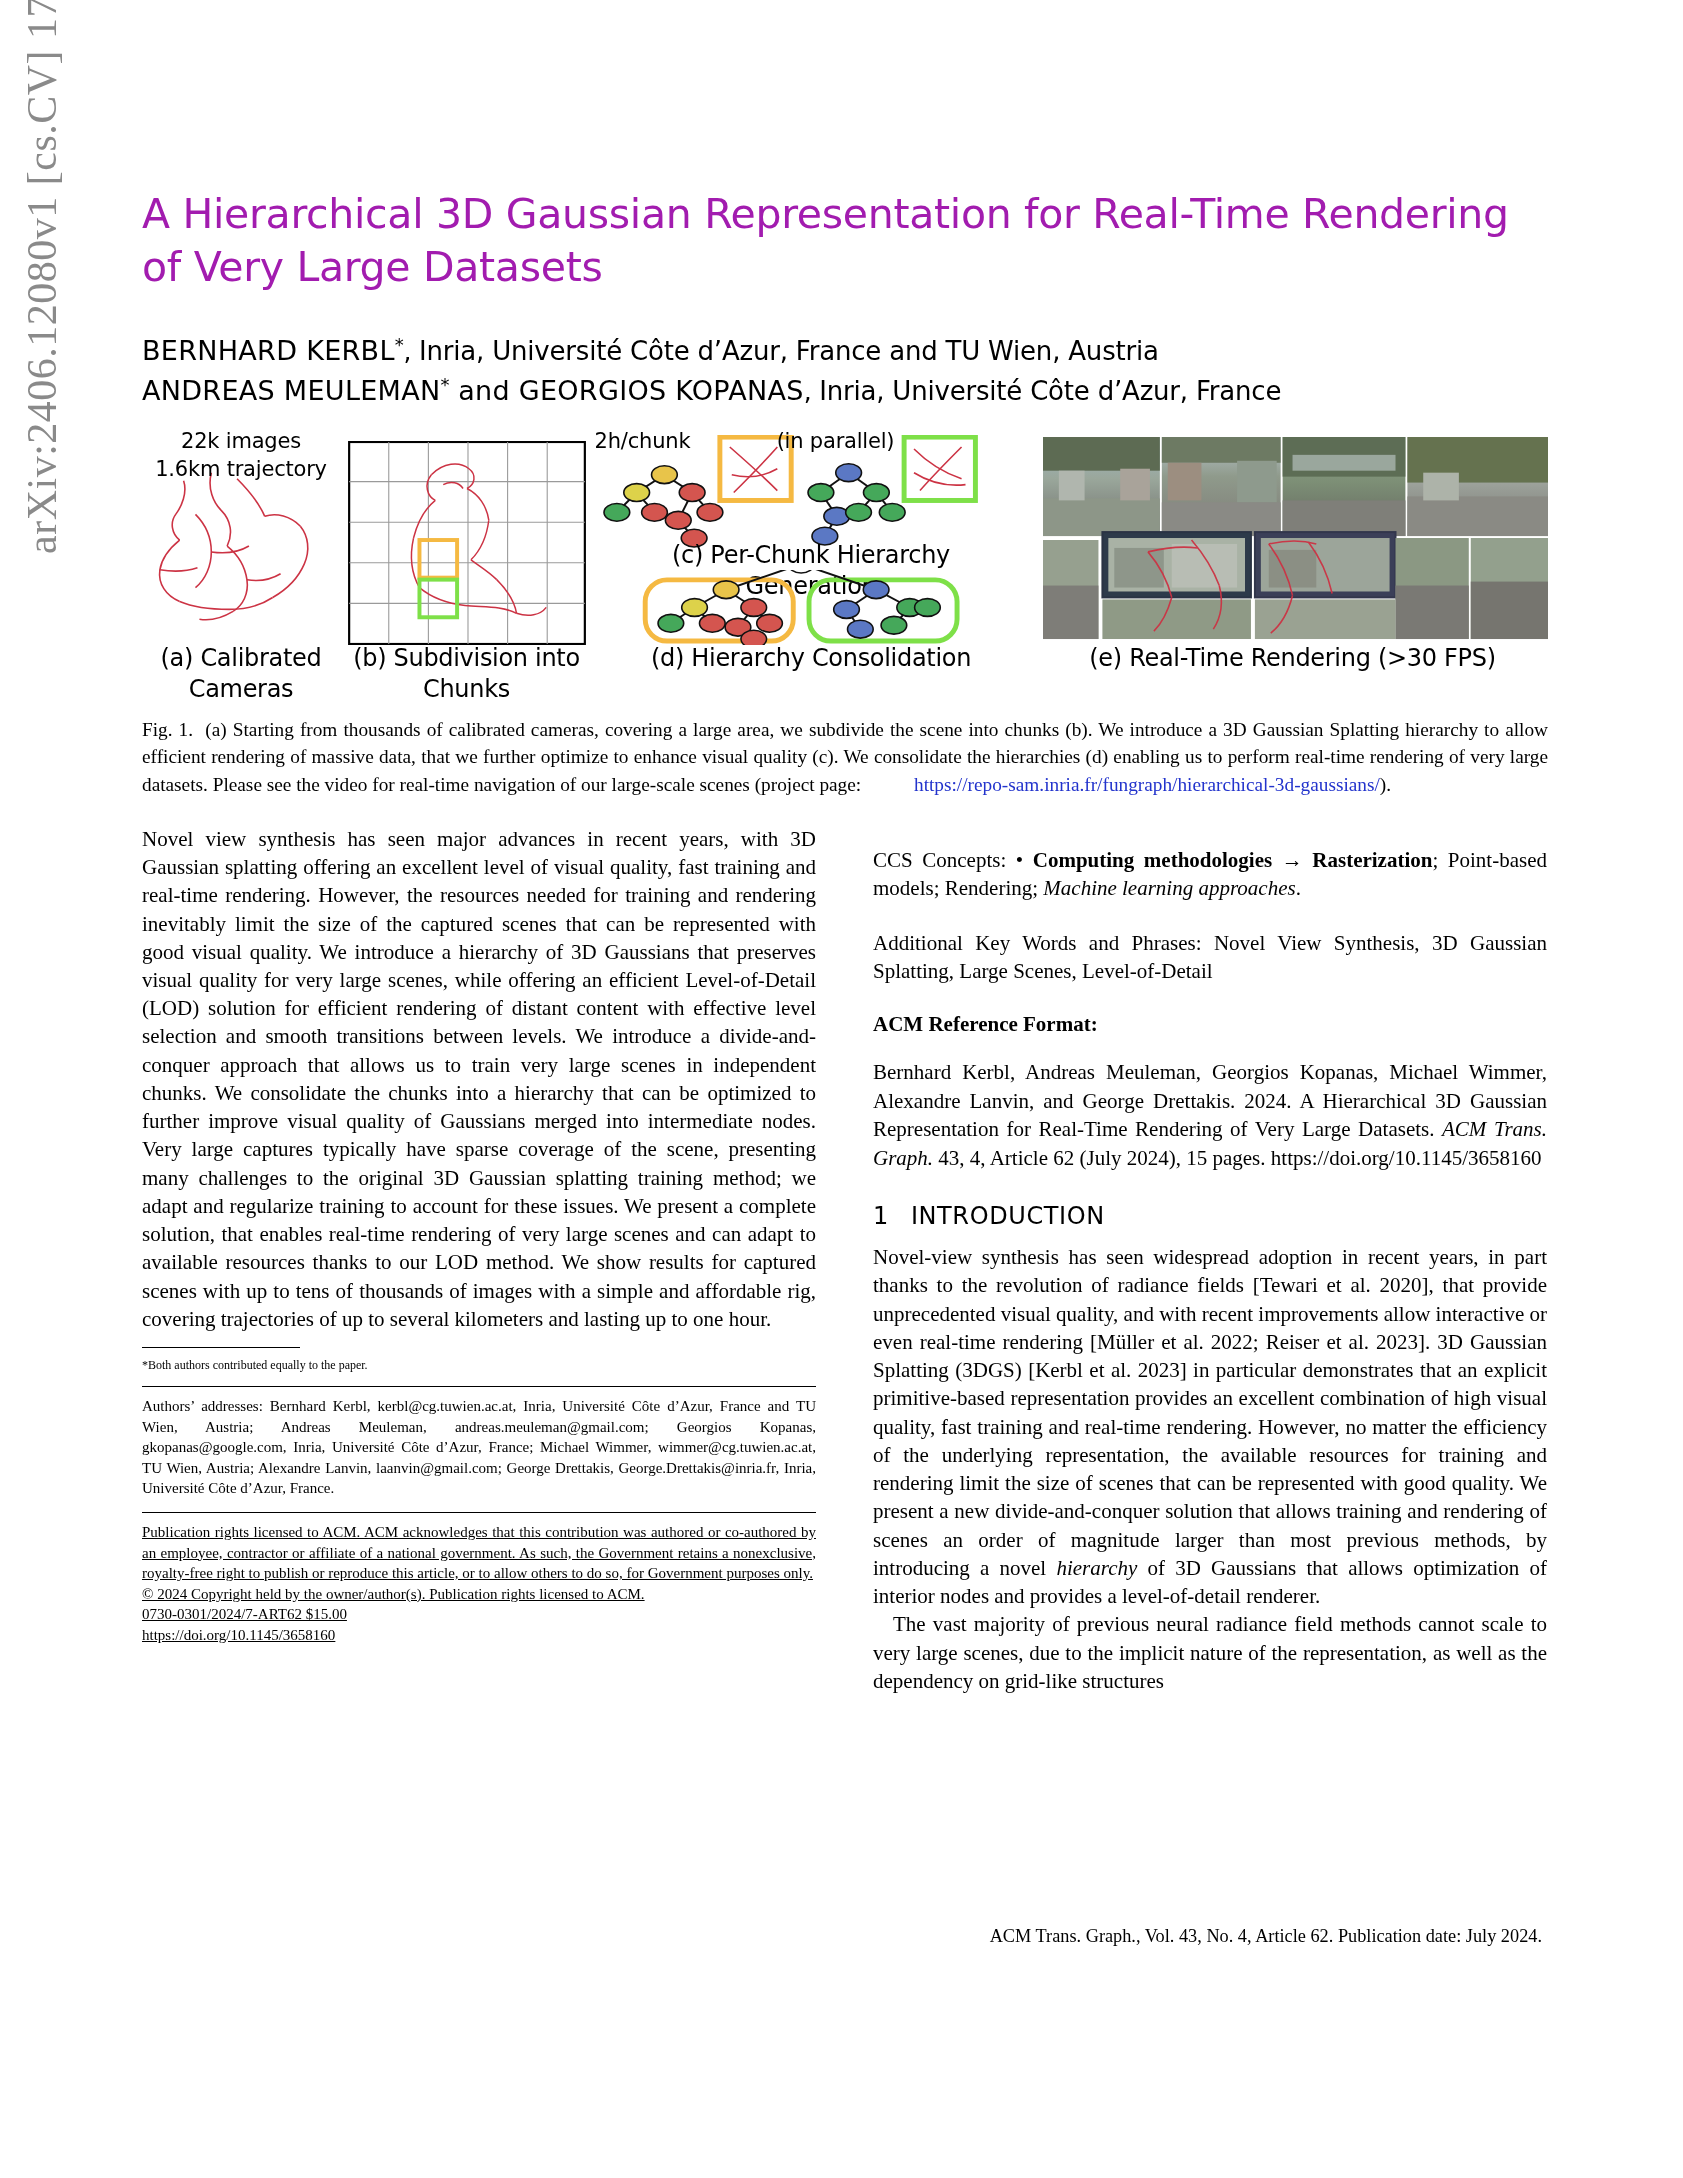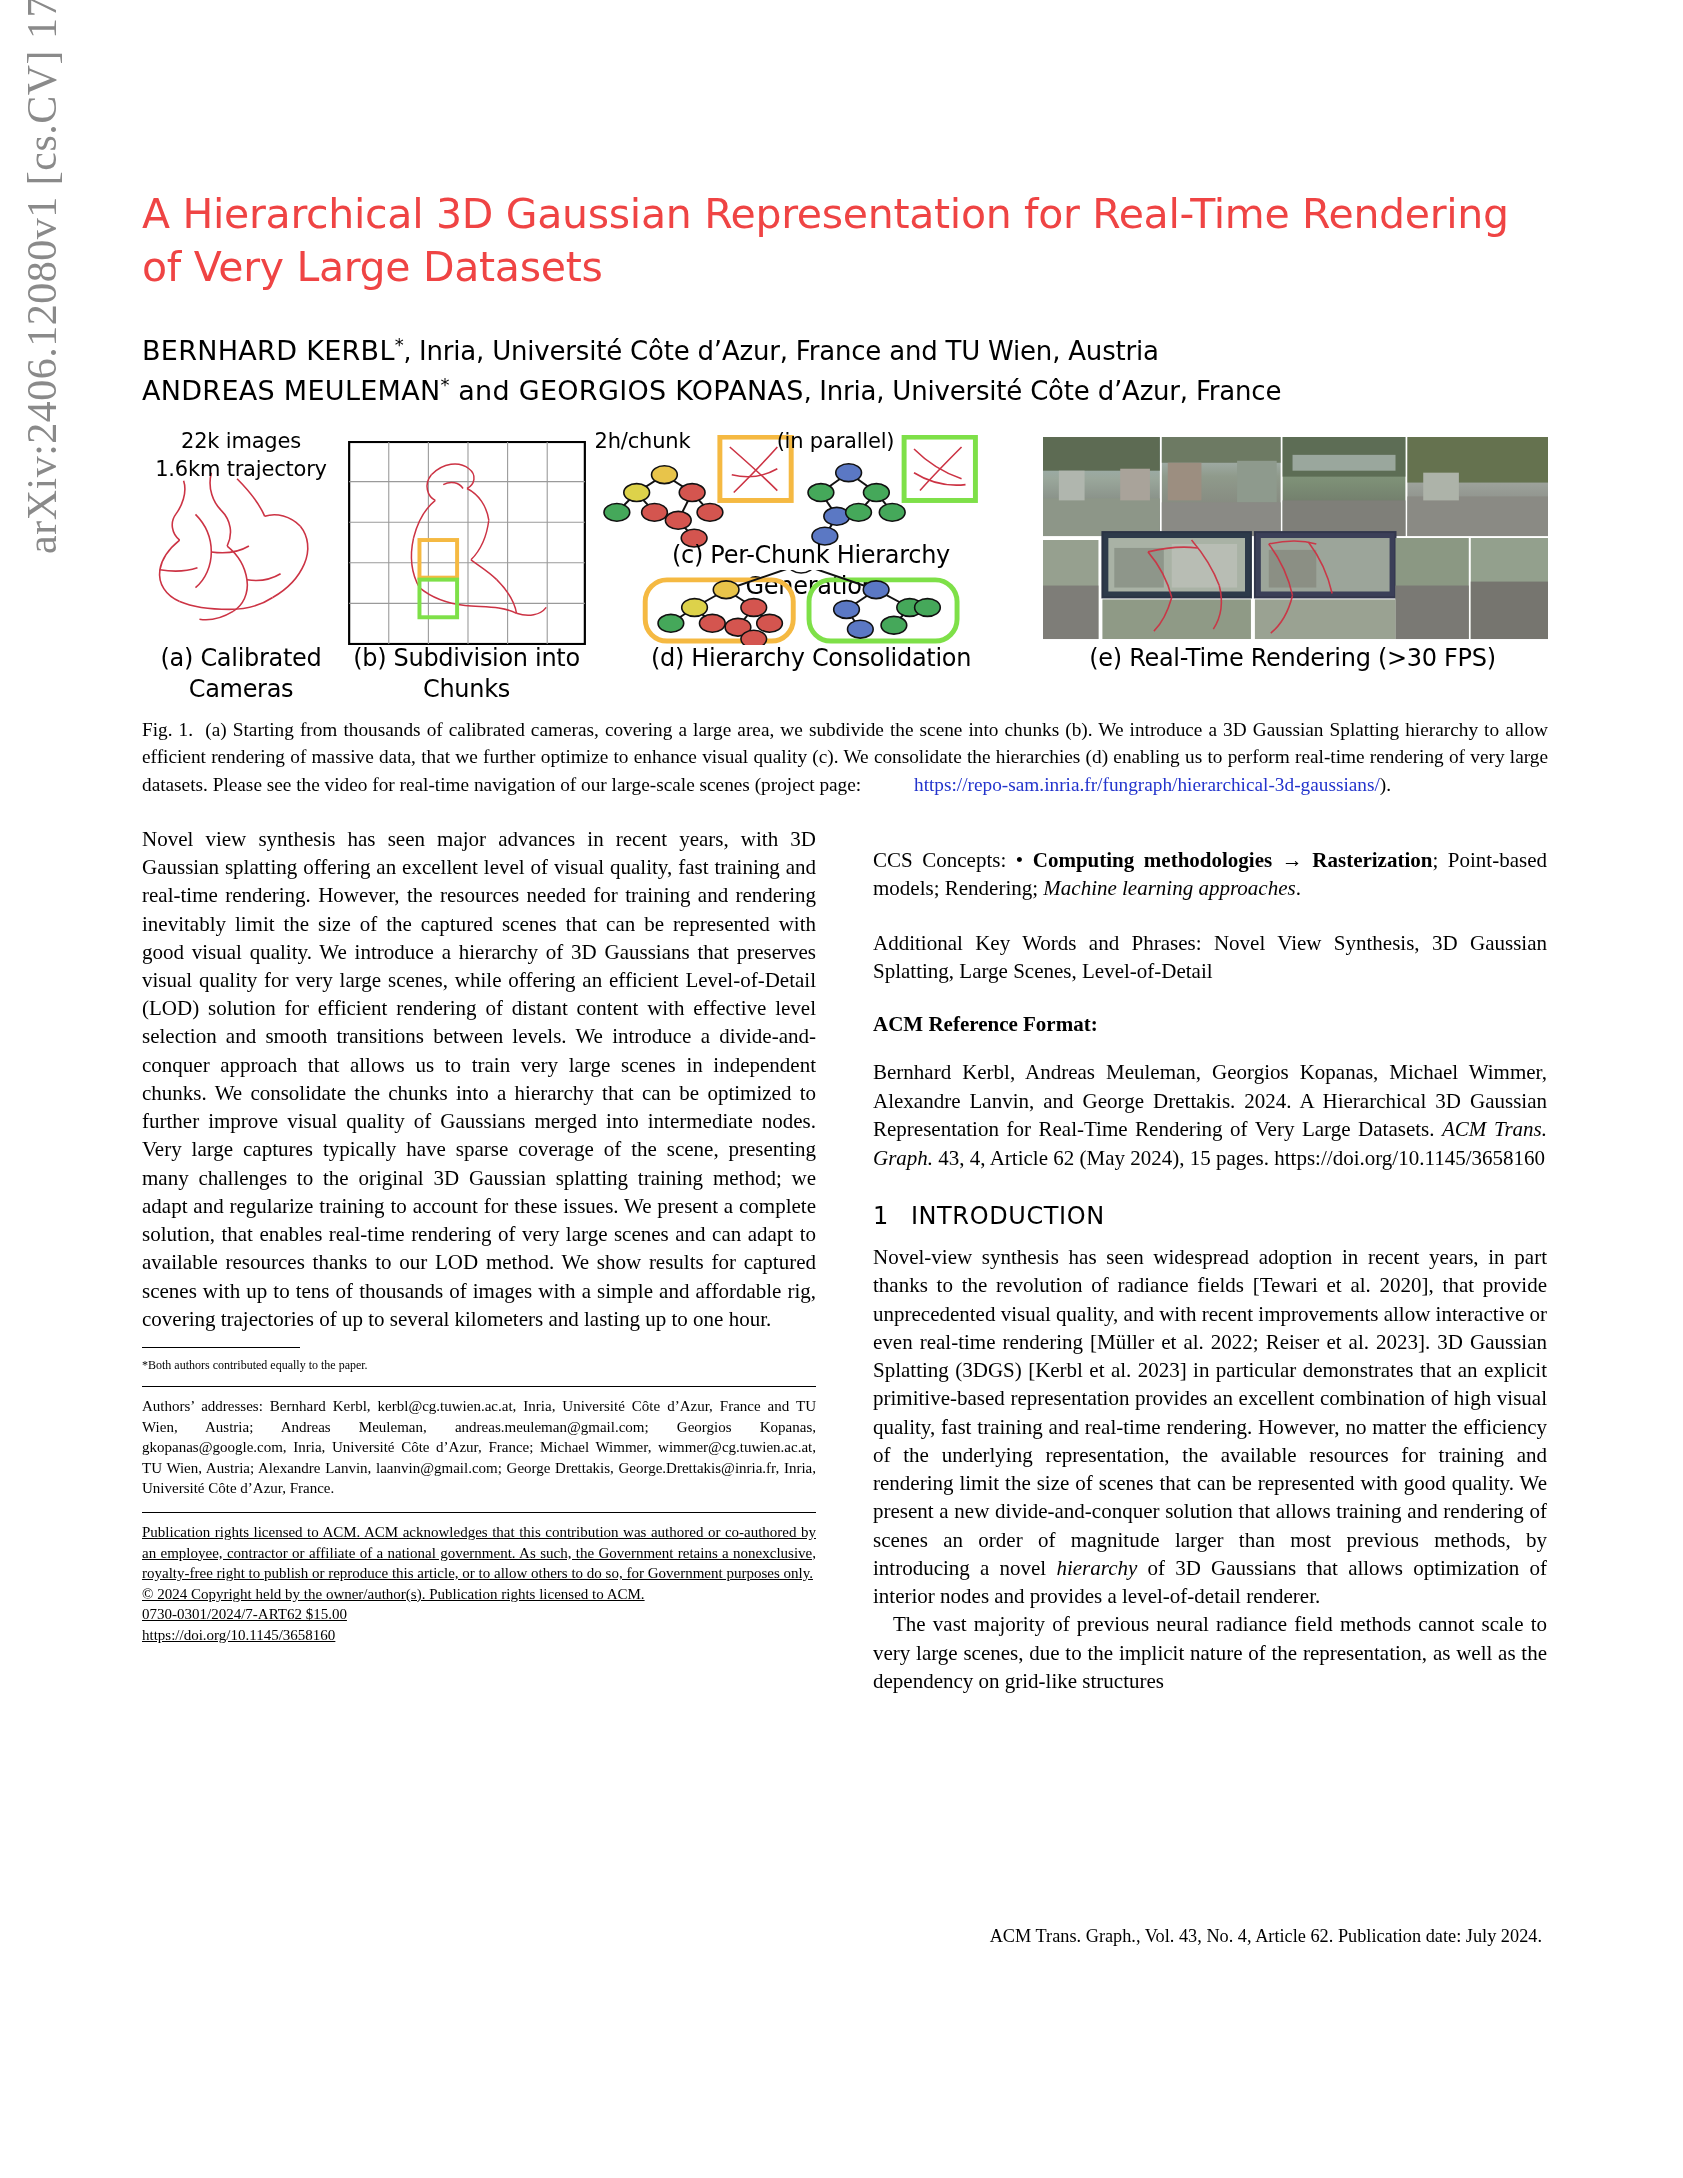--- a/index.html
+++ b/index.html
@@ -35,21 +35,21 @@
   }
 
   
   #title {
     margin-top: 188px;
     font-family: "DejaVu Sans", sans-serif;
     font-weight: 400;
     font-size: 41px;
     line-height: 1.30;
     letter-spacing: -0.3px;
-    color: #ef4444;
+    color: #a21caf;
   }
 
   
   #authors { margin-top: 36px; }
   .author-line {
     font-family: "DejaVu Sans", sans-serif;
     font-size: 25px;
     line-height: 1.46;
     letter-spacing: -0.2px;
     white-space: nowrap;
@@ -476,21 +476,21 @@
         <p class="smaller">https://doi.org/10.1145/3658160</p>
       </div>
     </div>
 
     <div class="col">
       <p class="ccs"><span>CCS Concepts: • </span><b>Computing methodologies</b><span> → </span><b>Rasterization</b><span>; Point-based models; Rendering; </span><i>Machine learning approaches</i><span>.</span></p>
 
       <p class="kw"><span>Additional Key Words and Phrases: </span><span>Novel View Synthesis, 3D Gaussian Splatting, Large Scenes, Level-of-Detail</span></p>
 
       <p class="acmref-h">ACM Reference Format:</p>
-      <p class="acmref"><span>Bernhard Kerbl, Andreas Meuleman, Georgios Kopanas, Michael Wimmer, Alexandre Lanvin, and George Drettakis. 2024. A Hierarchical 3D Gaussian Representation for Real-Time Rendering of Very Large Datasets. </span><i>ACM Trans. Graph.</i><span> 43, 4, Article 62 (May 2024), 15 pages. https://doi.org/10.1145/3658160</span></p>
+      <p class="acmref"><span>Bernhard Kerbl, Andreas Meuleman, Georgios Kopanas, Michael Wimmer, Alexandre Lanvin, and George Drettakis. 2024. A Hierarchical 3D Gaussian Representation for Real-Time Rendering of Very Large Datasets. </span><i>ACM Trans. Graph.</i><span> 43, 4, Article 62 (July 2024), 15 pages. https://doi.org/10.1145/3658160</span></p>
 
       <h2 class="sec">
         <span>1</span>
         <span>INTRODUCTION</span>
       </h2>
 
       <p class="body"><span>Novel-view synthesis has seen widespread adoption in recent years, in part thanks to the revolution of radiance fields [Tewari et al. 2020], that provide unprecedented visual quality, and with recent improvements allow interactive or even real-time rendering [Müller et al. 2022; Reiser et al. 2023]. 3D Gaussian Splatting (3DGS) [Kerbl et al. 2023] in particular demonstrates that an explicit primitive-based representation provides an excellent combination of high visual quality, fast training and real-time rendering. However, no matter the efficiency of the underlying representation, the available resources for training and rendering limit the size of scenes that can be represented with good quality. We present a new divide-and-conquer solution that allows training and rendering of scenes an order of magnitude larger than most previous methods, by introducing a novel </span><i>hierarchy</i><span> of 3D Gaussians that allows optimization of interior nodes and provides a level-of-detail renderer.</span></p>
       <p class="body">The vast majority of previous neural radiance field methods cannot scale to very large scenes, due to the implicit nature of the representation, as well as the dependency on grid-like structures</p>
     </div>
   </div>

